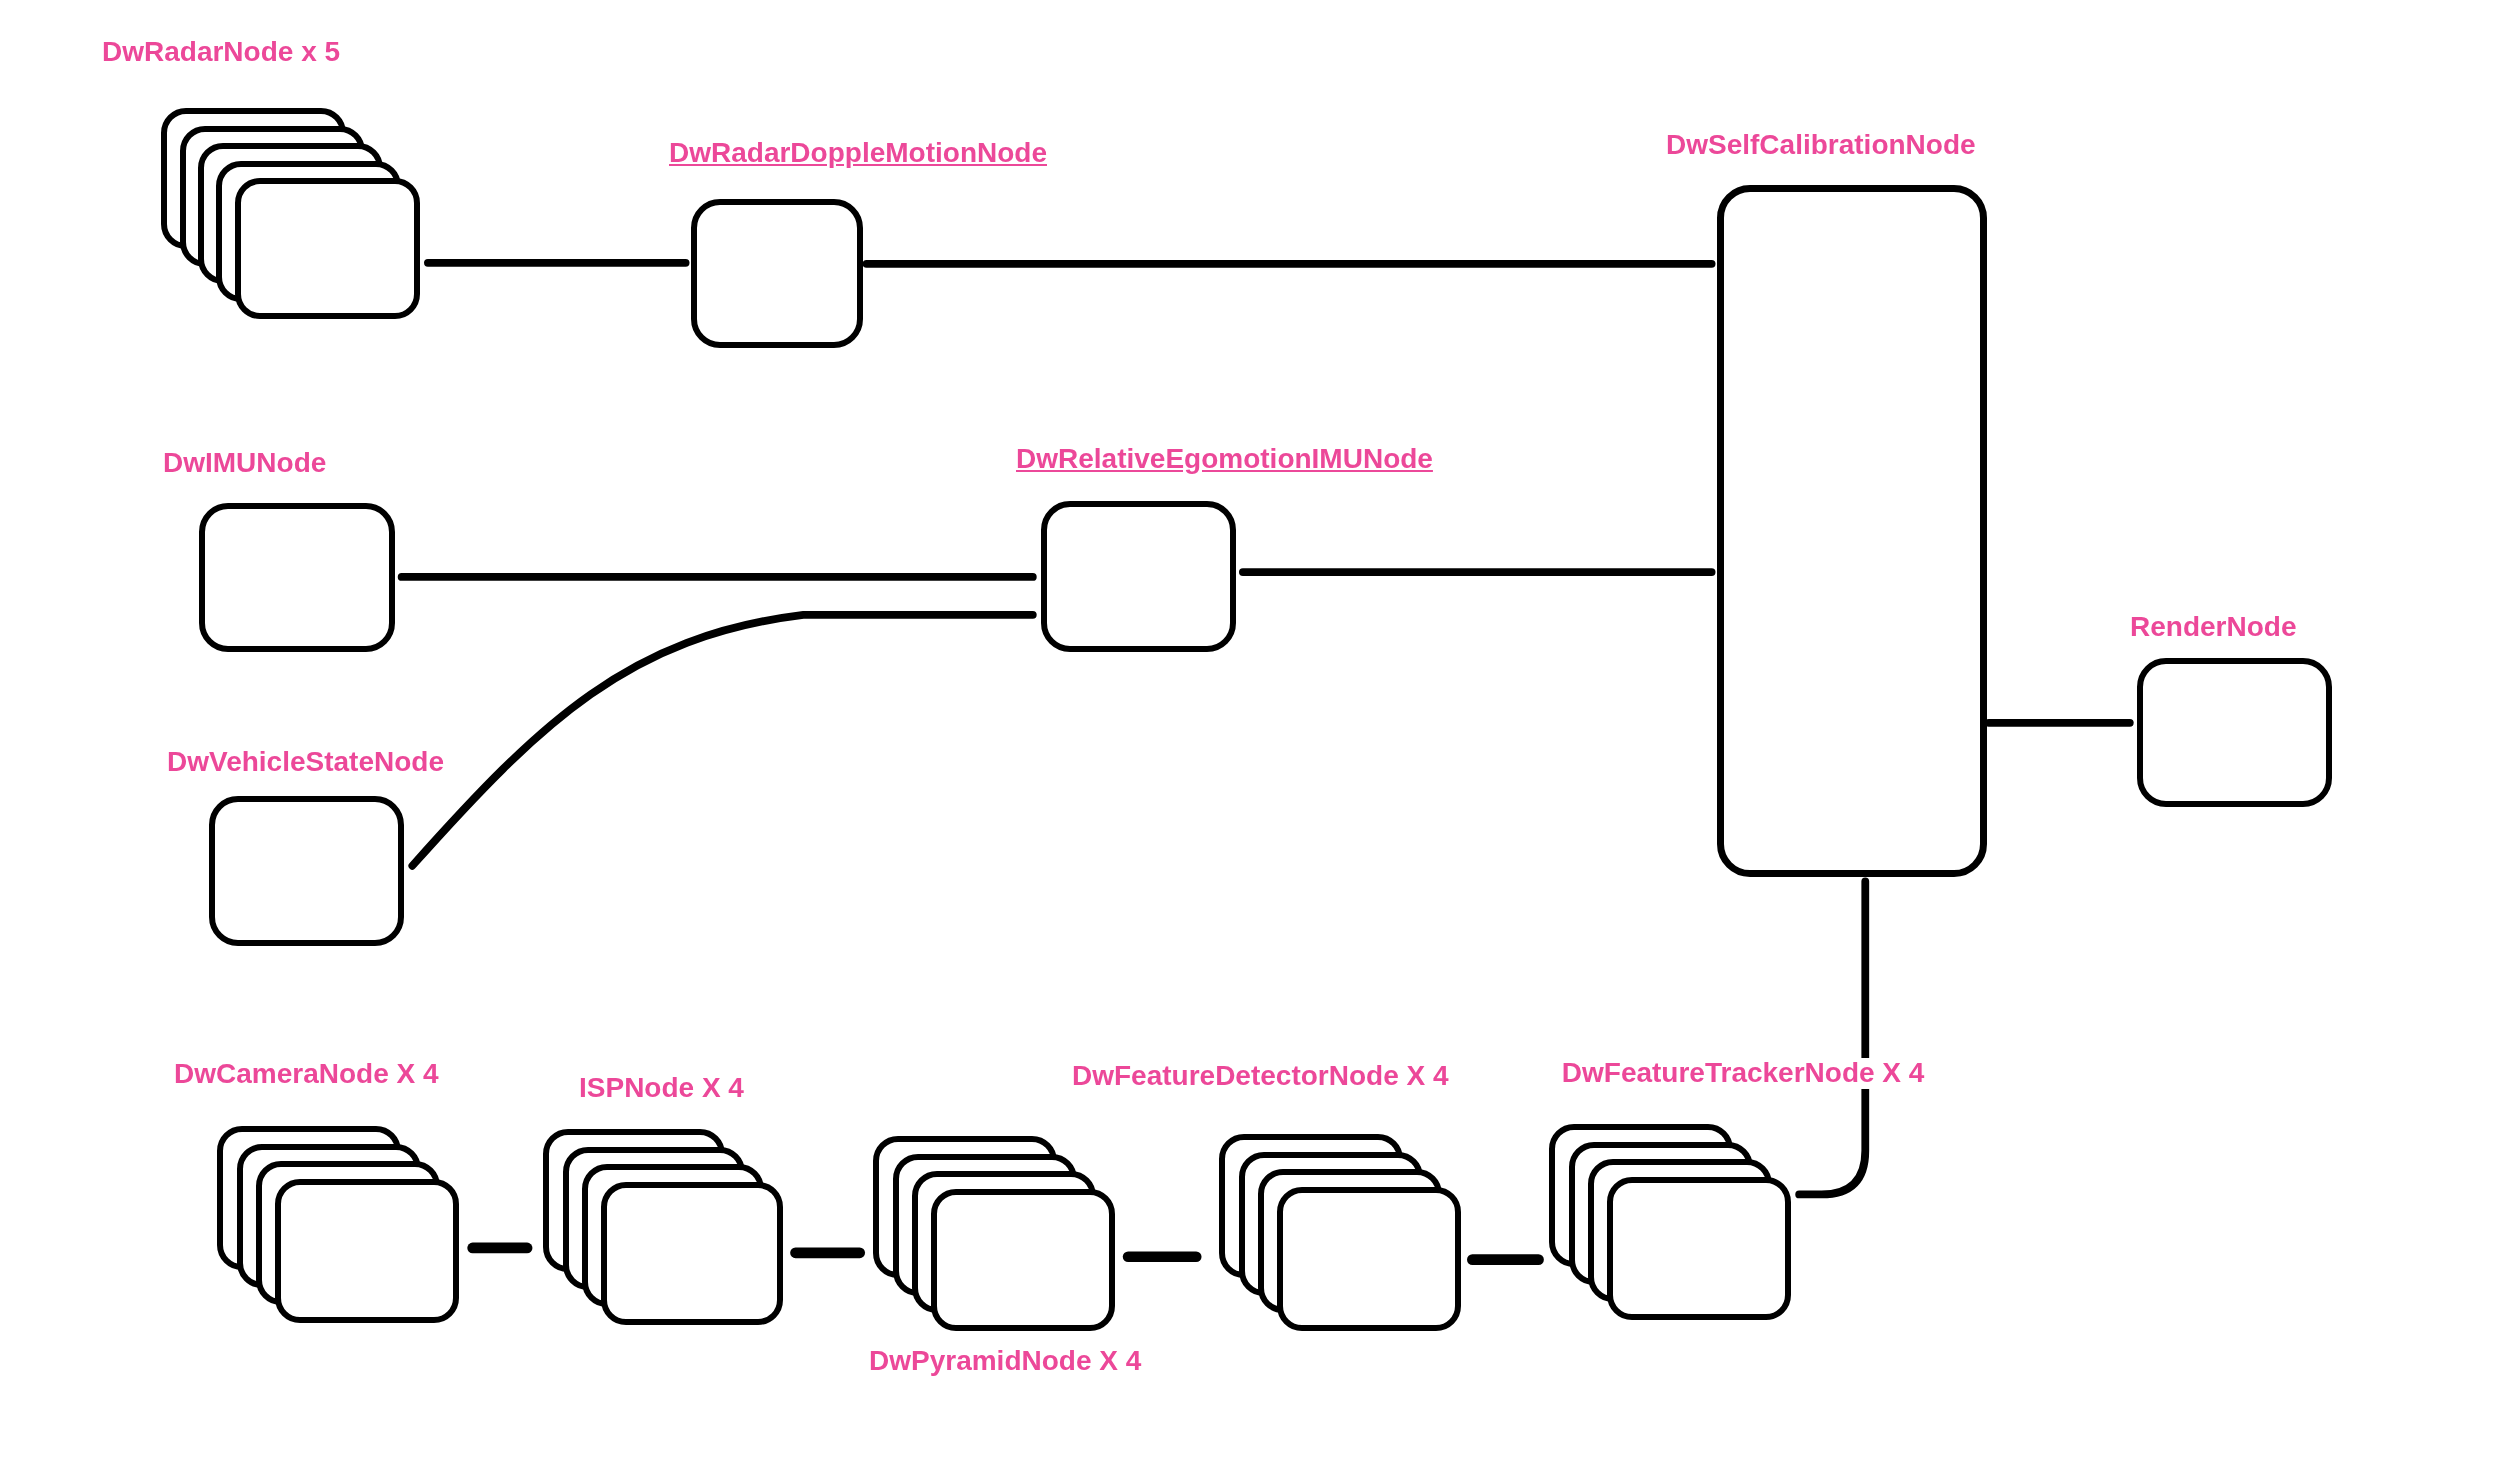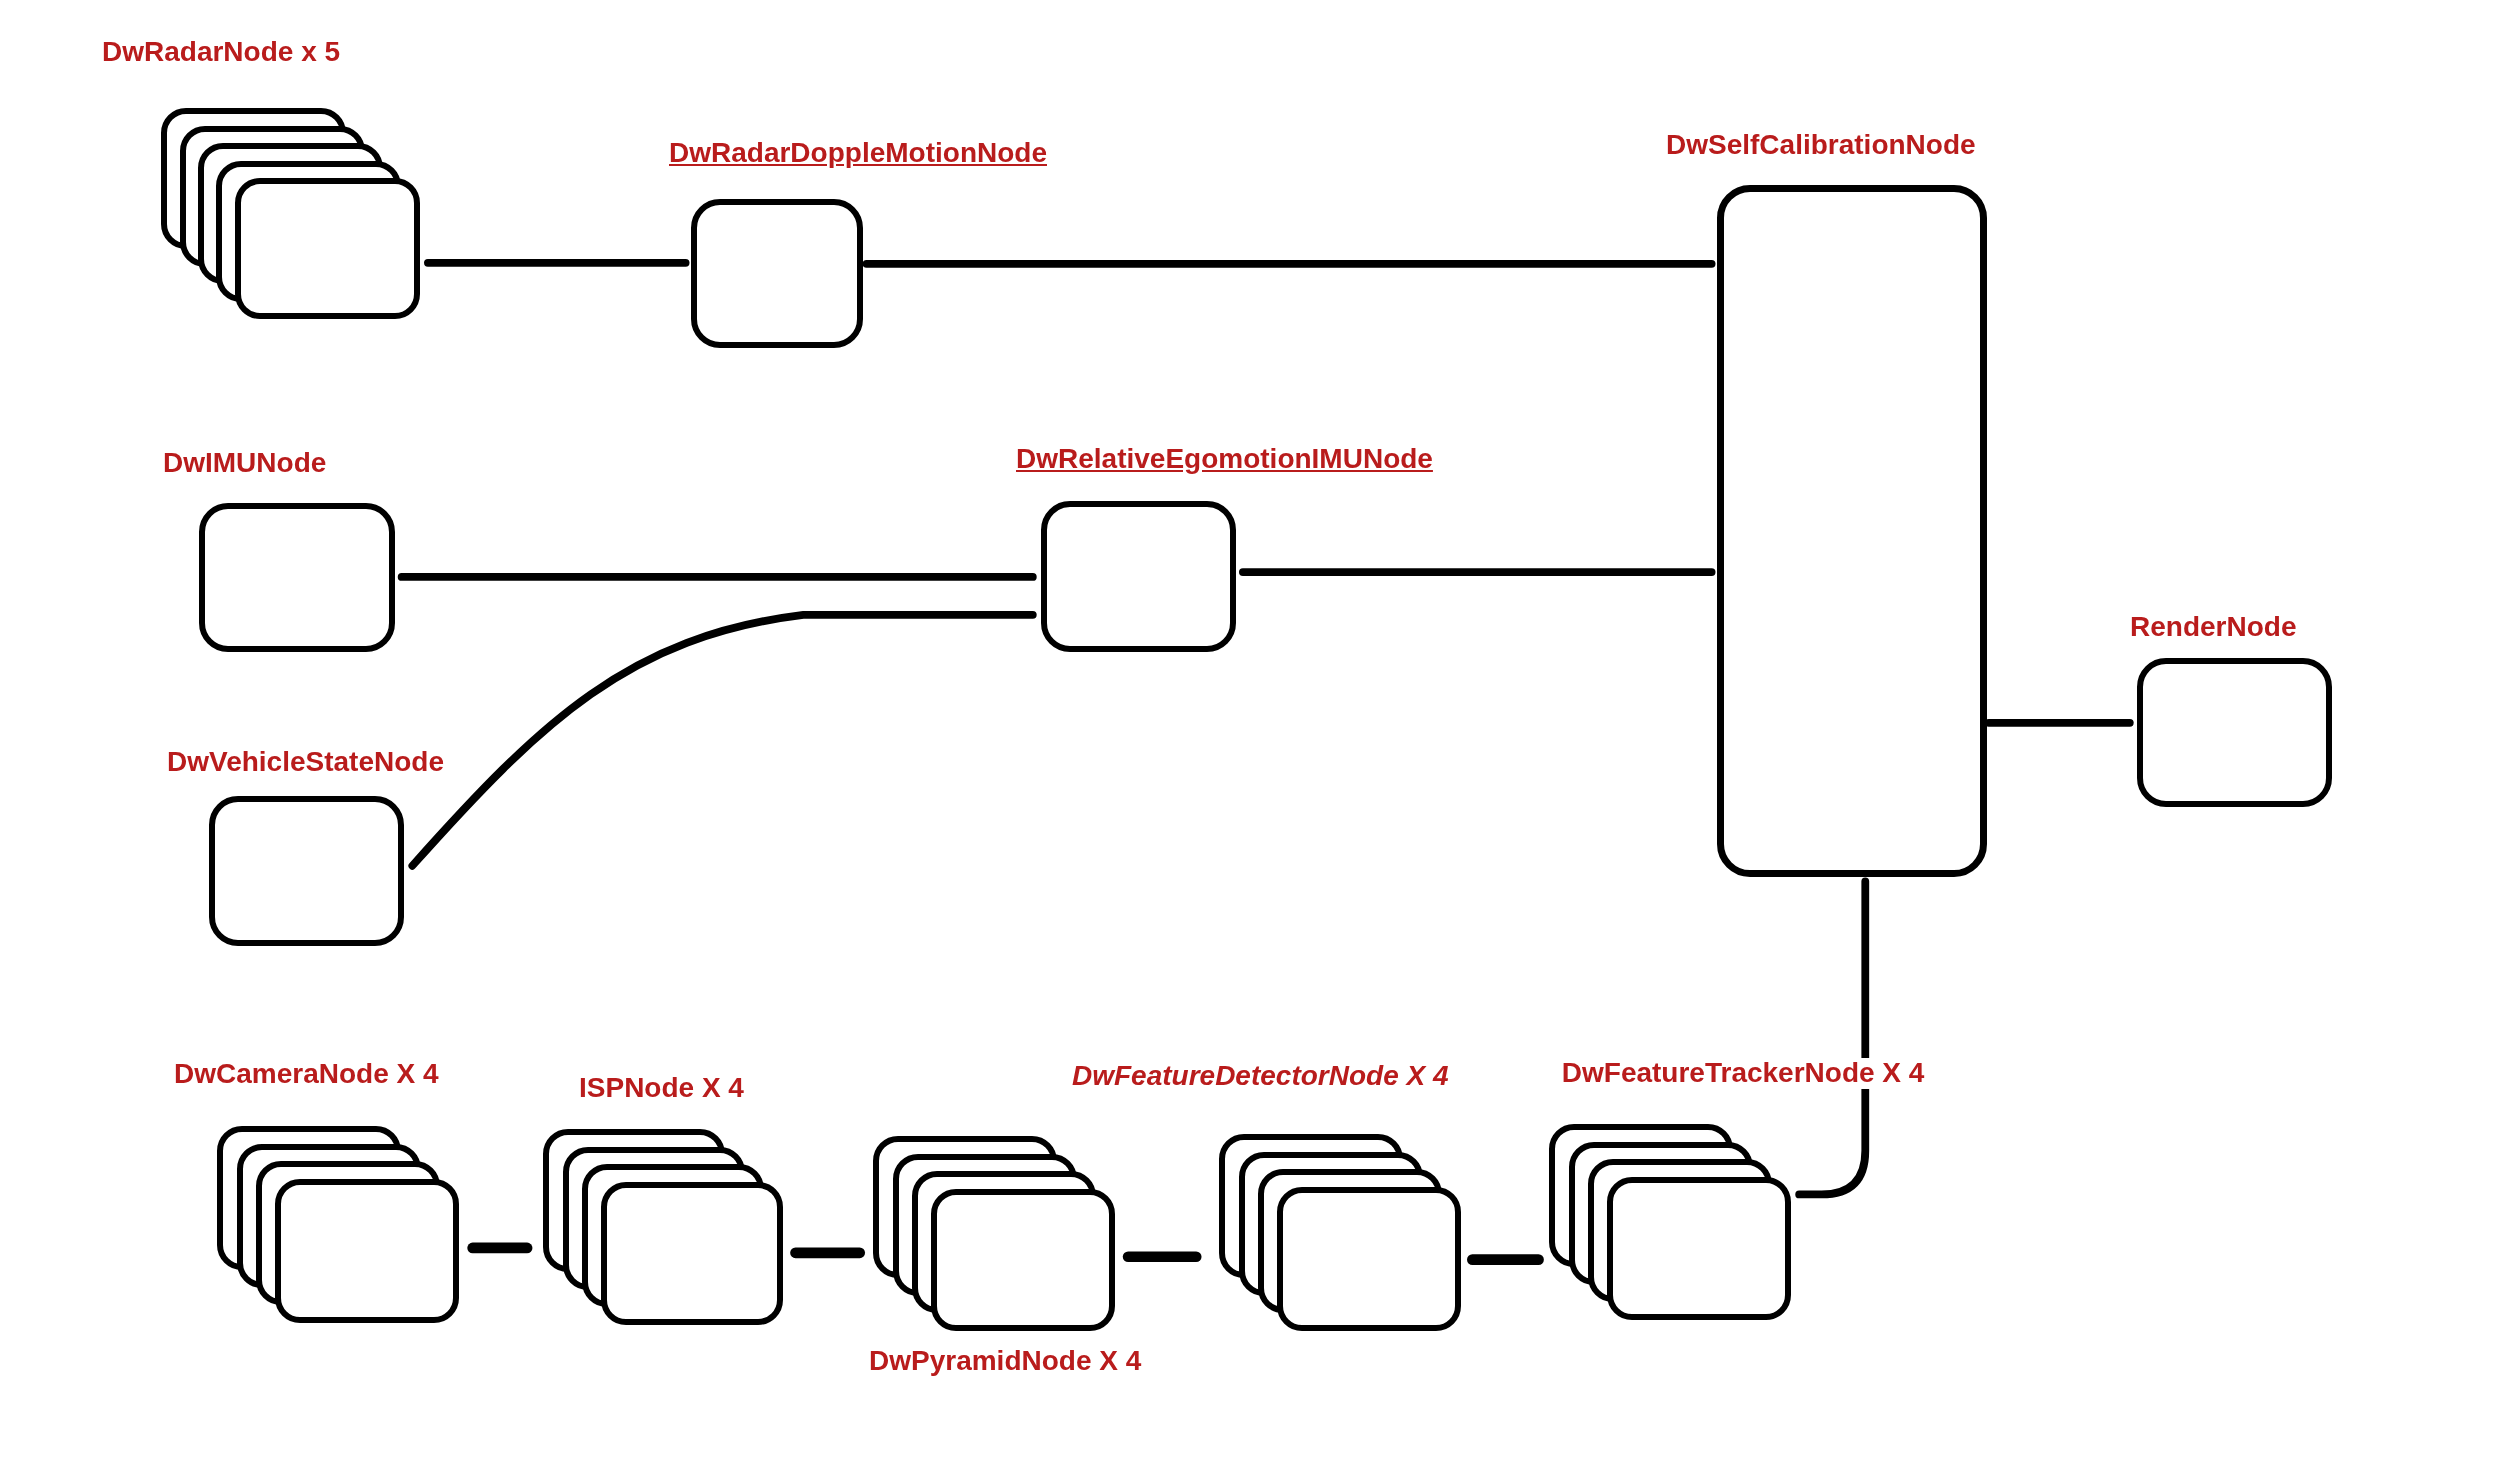--- a/index.html
+++ b/index.html
@@ -30,21 +30,21 @@
     background: #ffffff;
     border: 6.8px solid #000000;
     border-radius: 25px;
     box-sizing: border-box;
   }
   .lbl {
     position: absolute;
     font-weight: bold;
     font-size: 28px;
     line-height: 1.1;
-    color: #b91c1c;
+    color: #ec4899;
     white-space: nowrap;
     z-index: 3;
   }
   .lbl.masked { background: #ffffff; padding: 0 5.8px; }
 </style>
 </head>
 <body>
 
 <div class="canvas">
 
@@ -114,21 +114,21 @@
     <div class="card" style="left:58px; top:53px; width:184px; height:142px;"></div>
   </div>
   <div class="lbl" style="left:869px; top:1346px;">DwPyramidNode X 4</div>
 
   <div class="stack" style="left:1219px; top:1134px; width:242px; height:196px;">
     <div class="card" style="left:0px;  top:0px;  width:184px; height:144px;"></div>
     <div class="card" style="left:19.5px; top:17.5px; width:184px; height:144px;"></div>
     <div class="card" style="left:39px; top:35px; width:184px; height:144px;"></div>
     <div class="card" style="left:58px; top:53px; width:184px; height:144px;"></div>
   </div>
-  <div class="lbl" style="left:1072px; top:1061px;font-style:italic;">DwFeatureDetectorNode X 4</div>
+  <div class="lbl" style="left:1072px; top:1061px;">DwFeatureDetectorNode X 4</div>
 
   <div class="stack" style="left:1549px; top:1124px; width:242px; height:195px;">
     <div class="card" style="left:0px;  top:0px;  width:184px; height:143px;"></div>
     <div class="card" style="left:19.5px; top:17.5px; width:184px; height:143px;"></div>
     <div class="card" style="left:39px; top:35px; width:184px; height:143px;"></div>
     <div class="card" style="left:58px; top:53px; width:184px; height:143px;"></div>
   </div>
   <div class="lbl masked" style="left:1556px; top:1058px;">DwFeatureTrackerNode X 4</div>
 
 </div>

